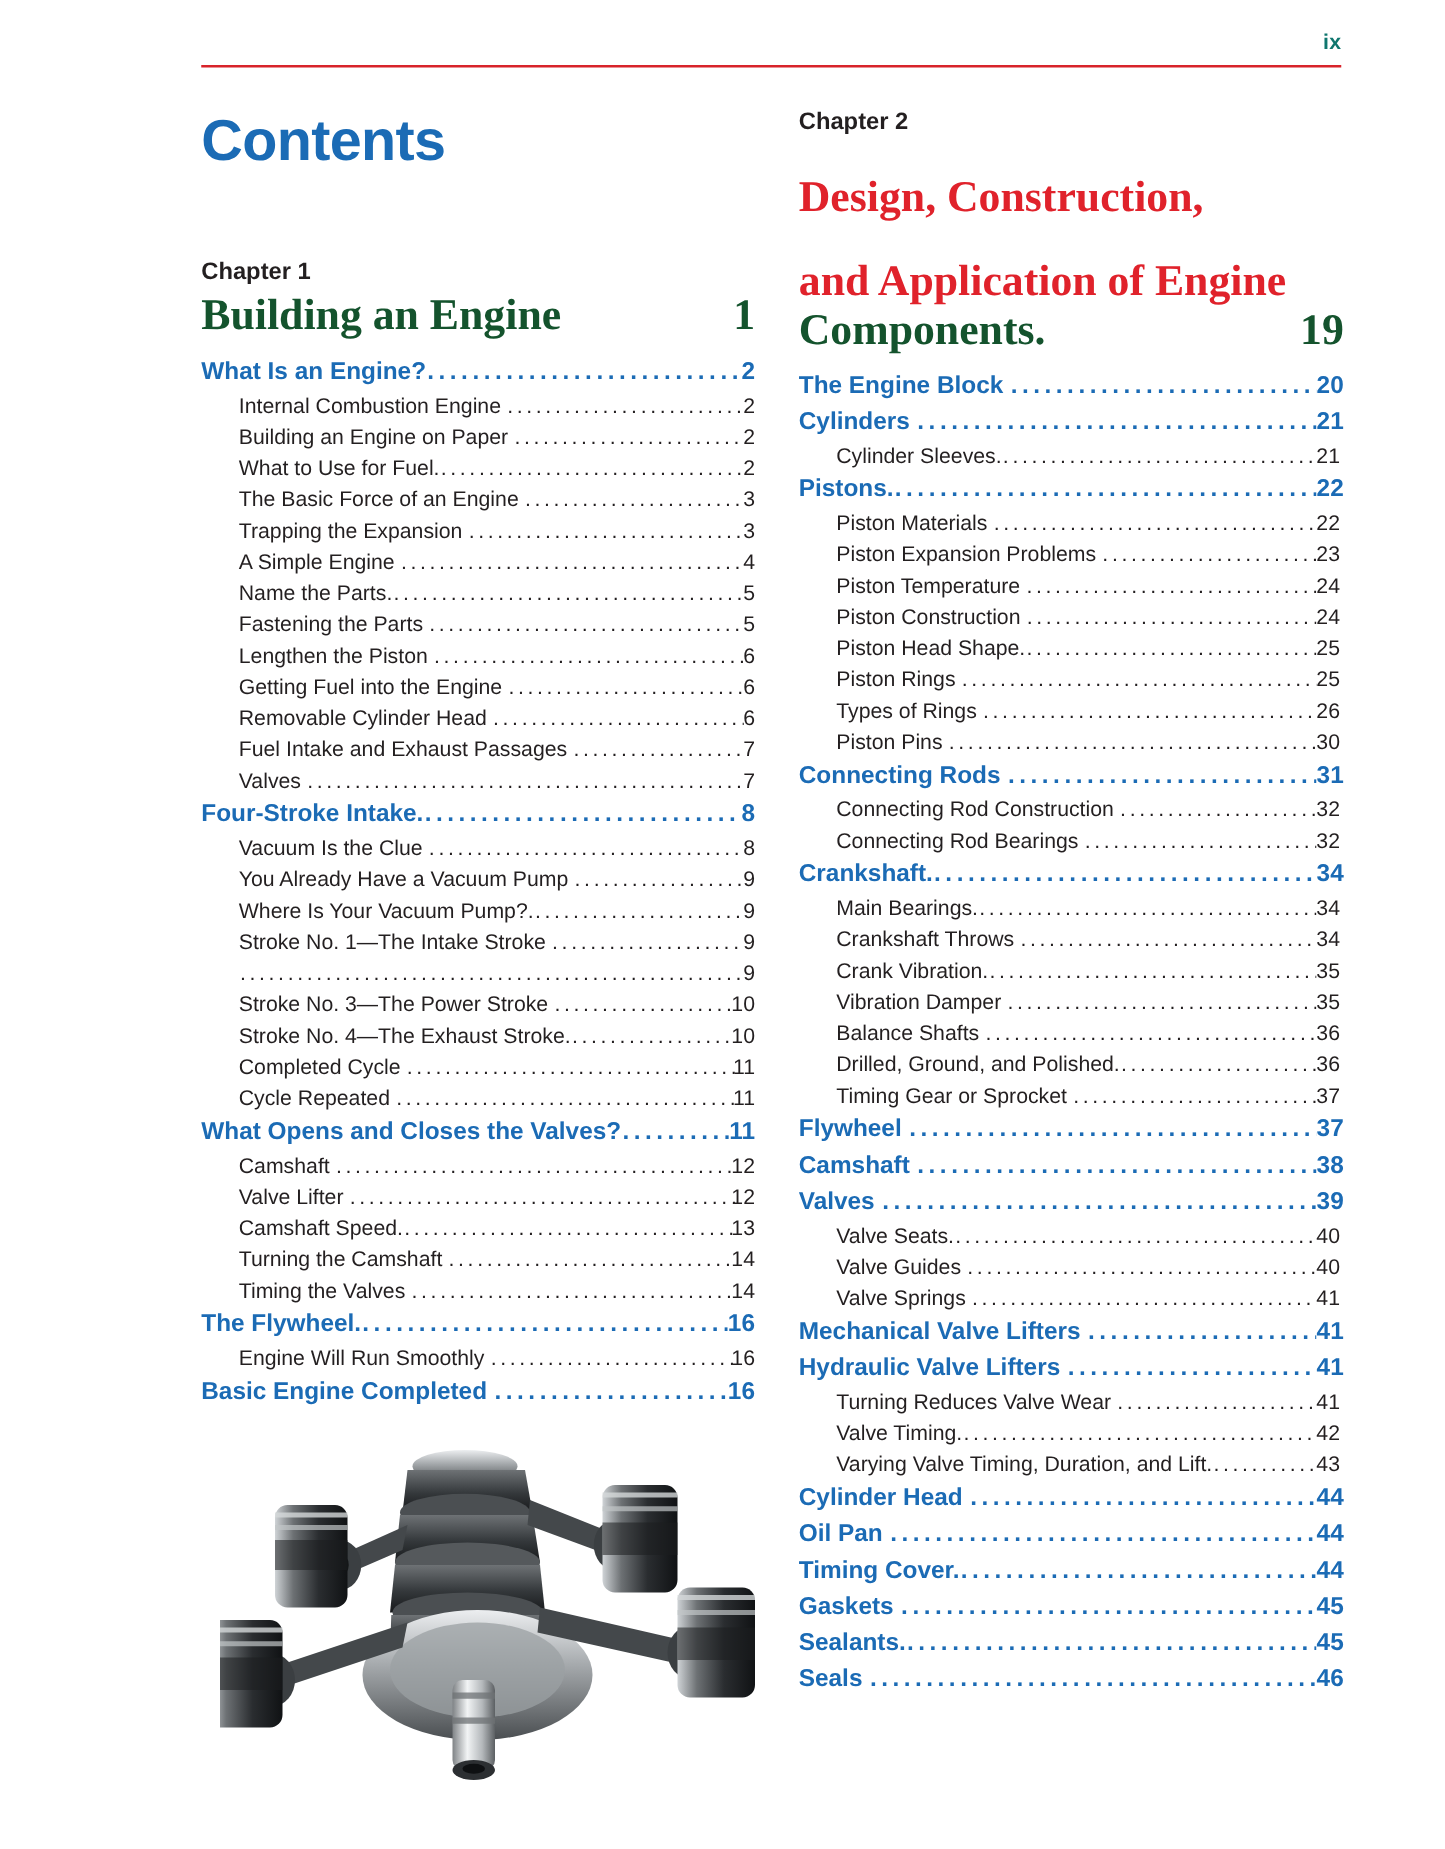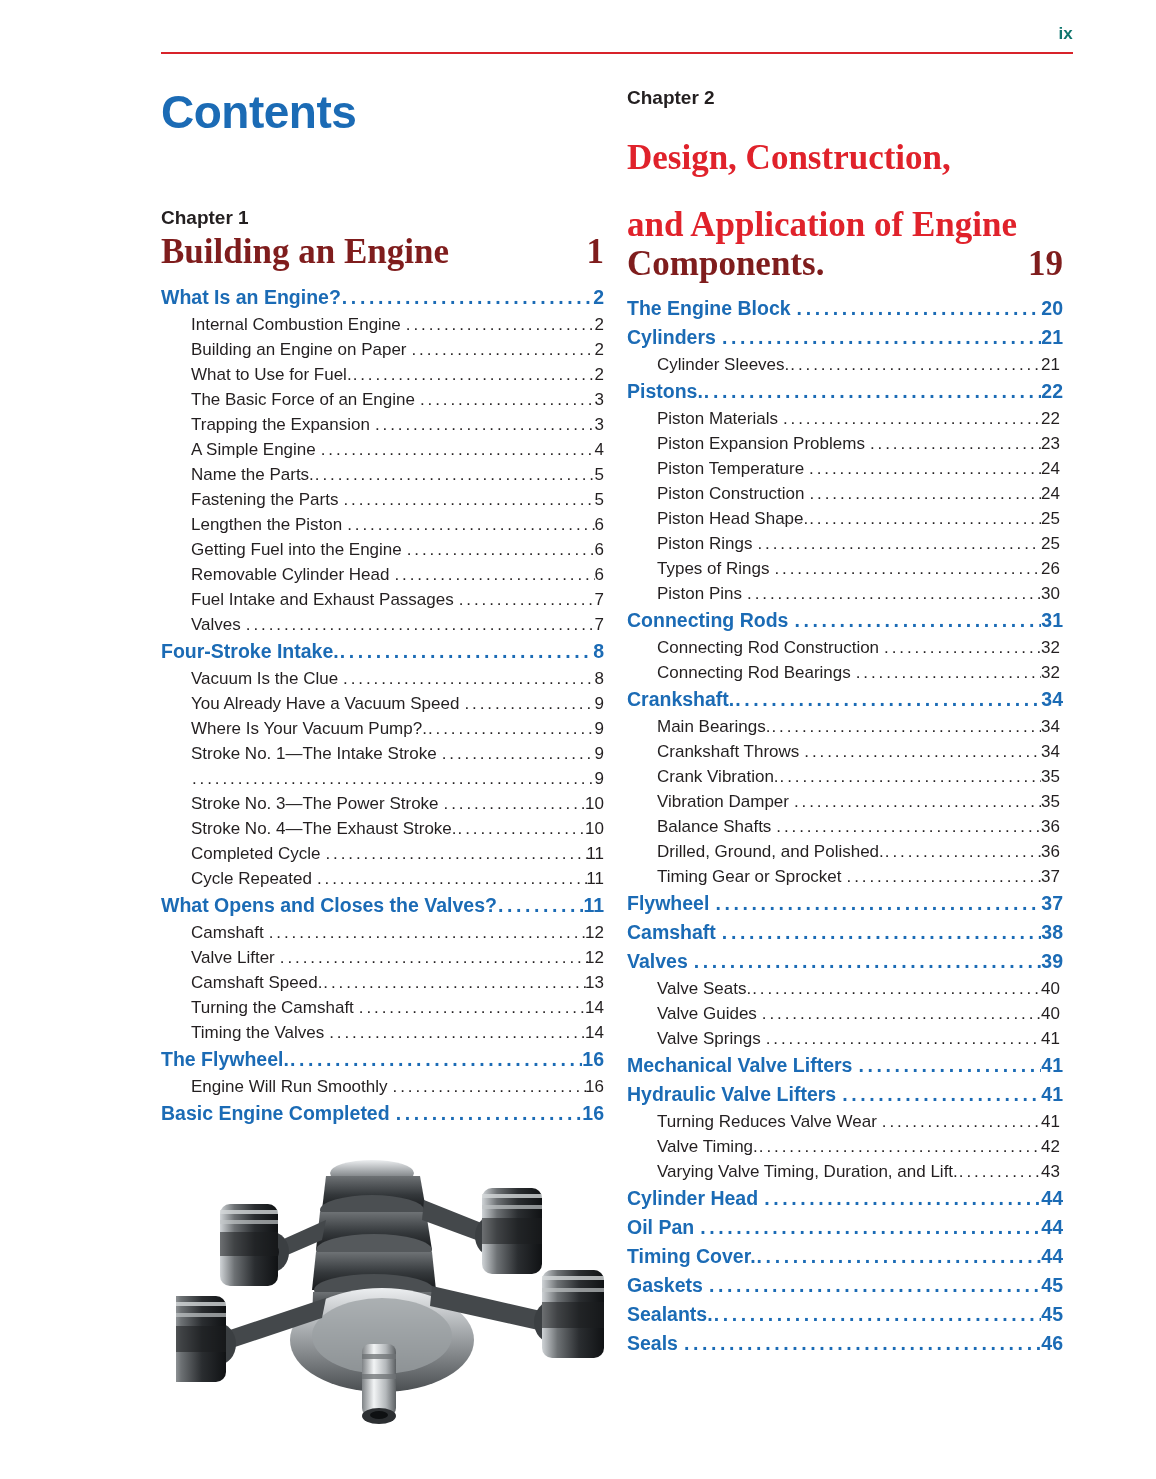--- a/index.html
+++ b/index.html
@@ -48,21 +48,21 @@
     position: absolute;
     left: 161px;
     top: 86px;
     width: 914px;
   }
   .col {
     position: absolute;
     top: 0;
   }
   #col-left  { left: 0px;   width: 443px; }
-  #col-right { left: 466px; width: 436px; }
+  #col-right { left: 478px; width: 436px; }
 
   
   #contents-title {
     font-size: 46px;
     font-weight: bold;
     color: #1b6bb5;
     letter-spacing: -0.5px;
     line-height: 52px;
     margin: 0 0 68px 0;
   }
@@ -75,21 +75,21 @@
     line-height: 24px;
     margin-bottom: 2px;
   }
   .chapter-title-line {
     display: flex;
     align-items: flex-end;
     font-family: "Liberation Serif", serif;
     font-weight: bold;
     font-size: 35px;
     line-height: 39px;
-    color: #7f1d1d;
+    color: #14532d;
     white-space: nowrap;
   }
   .chapter-title-line .ct-text { flex: 0 0 auto; }
   .chapter-title-line .ct-dots {
     flex: 1 1 auto;
     overflow: hidden;
     white-space: nowrap;
     letter-spacing: 6.5px;
     padding: 0 5px 0 7px;
     font-size: 35px;
@@ -266,21 +266,21 @@
             <span class="t-text">Four-Stroke Intake.</span>
             <span class="t-dots">............................................................</span>
             <span class="t-page">8</span>
           </div>
           <div class="sub toc-row">
             <span class="t-text">Vacuum Is the Clue</span>
             <span class="t-dots">......................................................................</span>
             <span class="t-page">8</span>
           </div>
           <div class="sub toc-row">
-            <span class="t-text">You Already Have a Vacuum Speed</span>
+            <span class="t-text">You Already Have a Vacuum Pump</span>
             <span class="t-dots">......................................................................</span>
             <span class="t-page">9</span>
           </div>
           <div class="sub toc-row tight">
             <span class="t-text">Where Is Your Vacuum Pump?.</span>
             <span class="t-dots">......................................................................</span>
             <span class="t-page">9</span>
           </div>
           <div class="sub toc-row">
             <span class="t-text">Stroke No. 1—The Intake Stroke</span>

